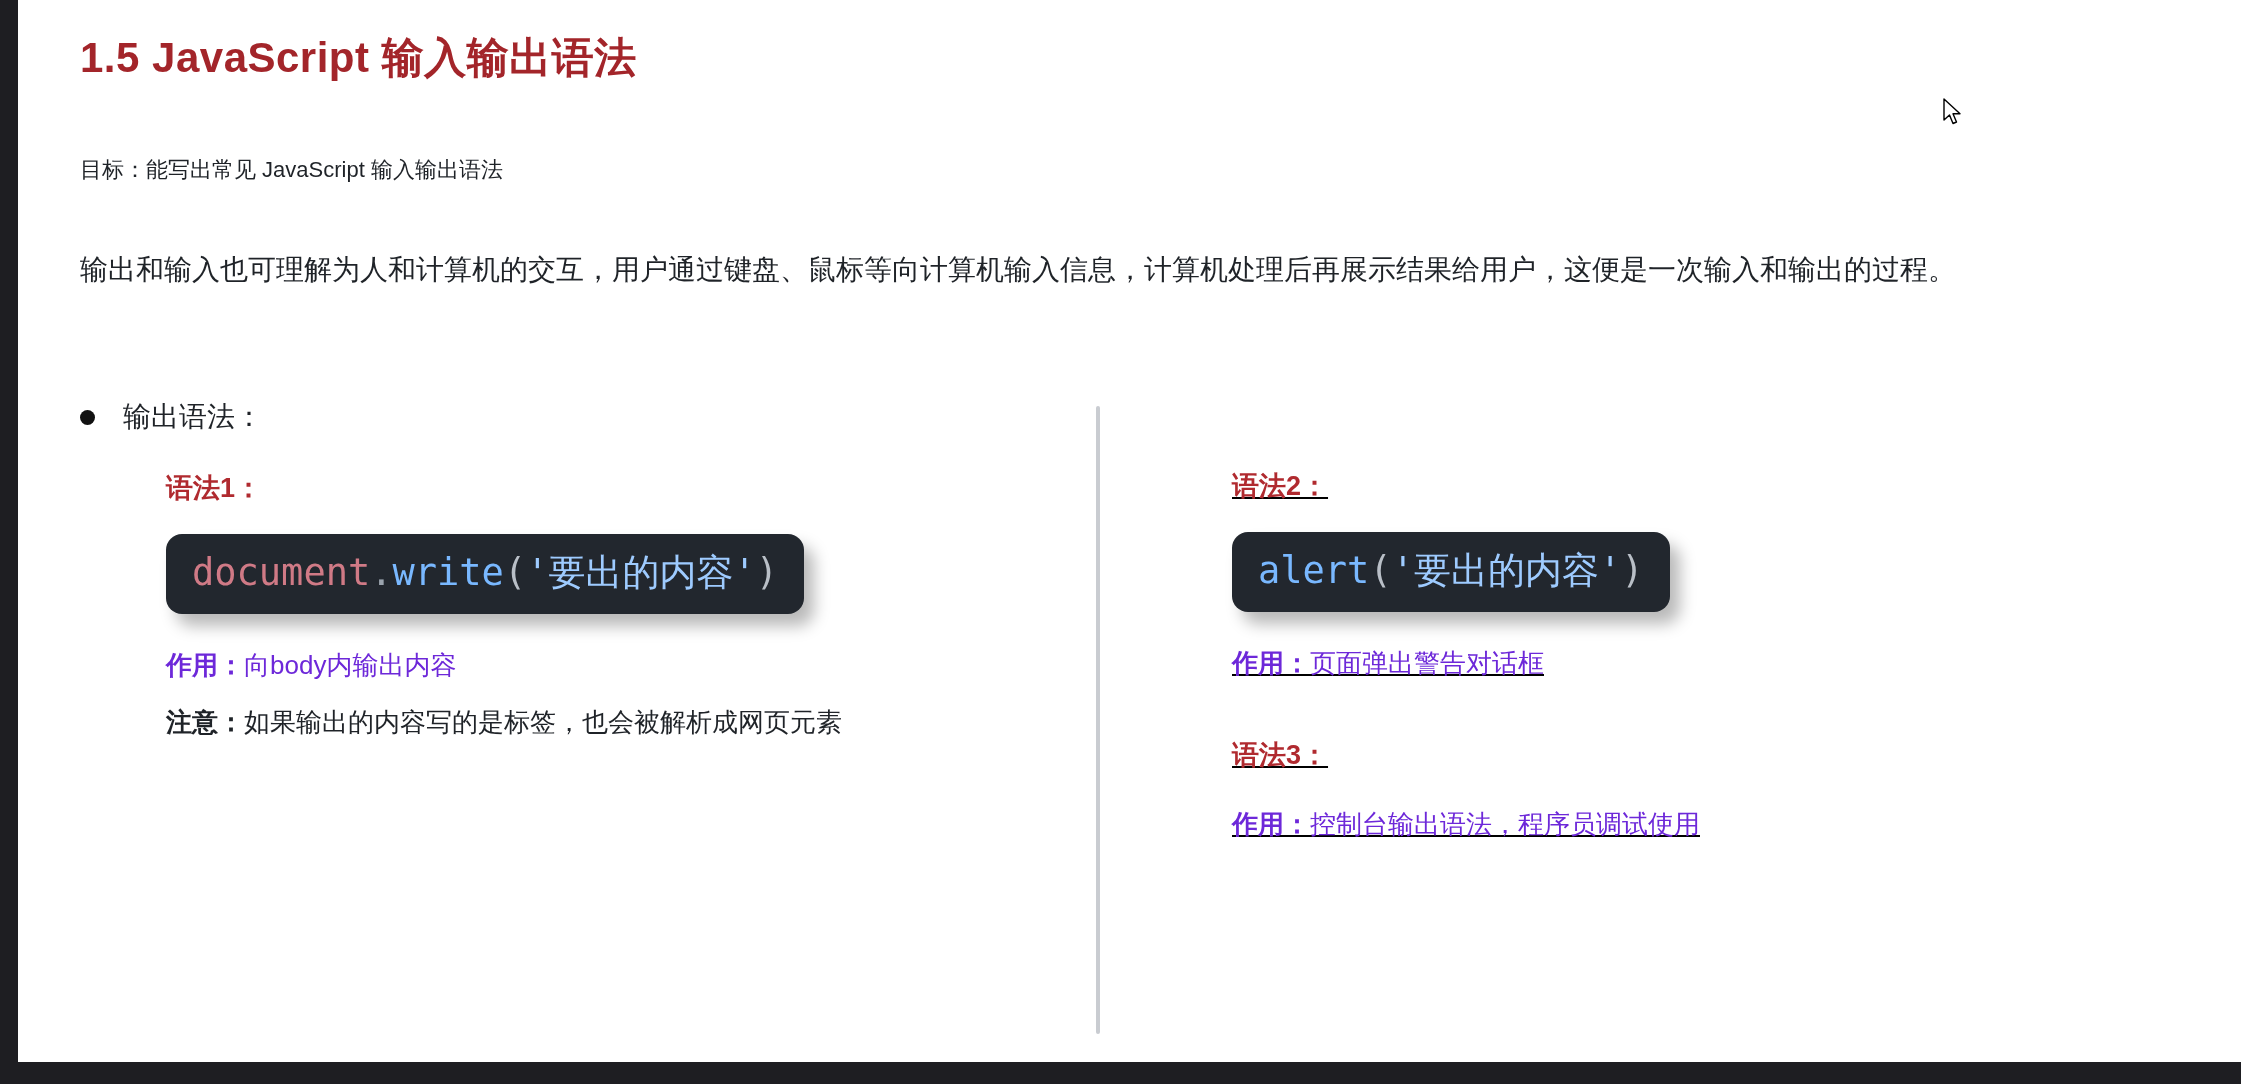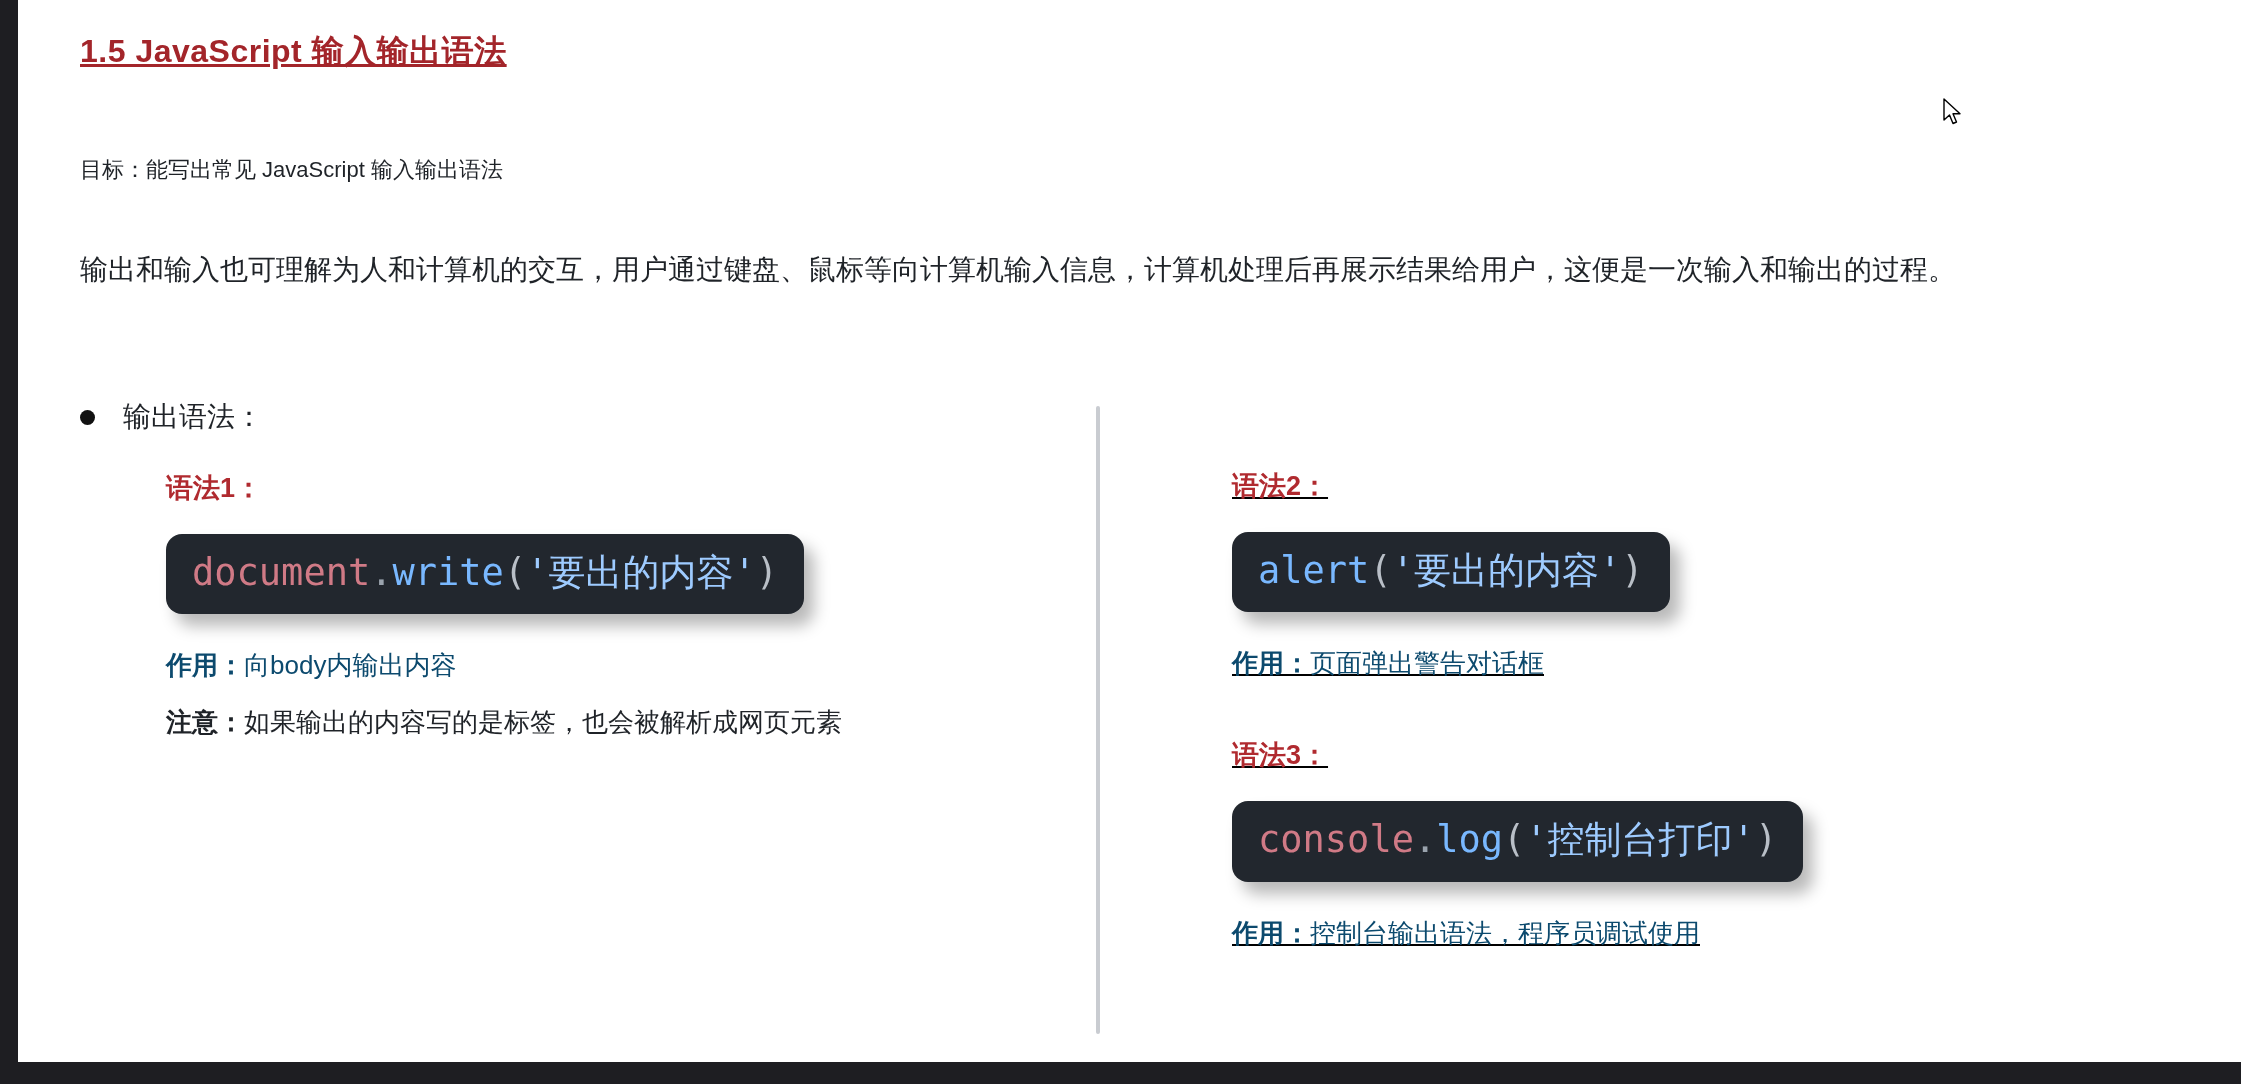--- a/index.html
+++ b/index.html
@@ -36,26 +36,25 @@
     width: 2223px;
     height: 1062px;
     background: #ffffff;
     overflow: hidden;
   }
 
   .title {
     position: absolute;
     left: 62px;
     top: 30px;
-    font-size: 32px;
+    font-size: 42px;
     font-weight: 700;
     color: #a3252a;
     letter-spacing: 0.5px;
     white-space: nowrap;
-    text-decoration: underline;
   }
 
   .goal {
     position: absolute;
     left: 62px;
     top: 155px;
     font-size: 22px;
     color: #1f2328;
     white-space: nowrap;
   }
@@ -127,21 +126,21 @@
   }
   .tok-obj   { color: #d07a86; }
   .tok-dot   { color: #9aa3ad; }
   .tok-fn    { color: #79b8ff; }
   .tok-paren { color: #b9bfc7; }
   .tok-str   { color: #9ecbff; }
   .tok-cjk   { color: #9ecbff; }
 
   .note {
     font-size: 26px;
-    color: #0c4a6e;
+    color: #6d28d9;
     margin-top: 34px;
     white-space: nowrap;
   }
   .note b { font-weight: 700; }
 
   .note2 {
     font-size: 26px;
     color: #1f2328;
     margin-top: 22px;
     white-space: nowrap;
@@ -208,23 +207,20 @@
     </div>
 
     <div class="note">
       <b>作用：</b><span>页面弹出警告对话框</span>
     </div>
 
     <div class="spacer-lg"></div>
 
     <div class="syntax-head">语法3：</div>
 
-    <div class="code-block">
-      <span class="tok-obj">console</span><span class="tok-dot">.</span><span class="tok-fn">log</span><span class="tok-paren">(</span><span class="tok-str">'</span><span class="tok-cjk">控制台打印</span><span class="tok-str">'</span><span class="tok-paren">)</span>
-    </div>
 
     <div class="note">
       <b>作用：</b><span>控制台输出语法，程序员调试使用</span>
     </div>
 
   </div>
 
   <svg class="cursor" viewBox="0 0 22 30" xmlns="http://www.w3.org/2000/svg">
     <path d="M1 1 L1 22 L6.5 17 L10 25.5 L13.5 24 L10 15.8 L17 15.8 Z" fill="#ffffff" stroke="#000000" stroke-width="1.4" stroke-linejoin="round"></path>
   </svg>

